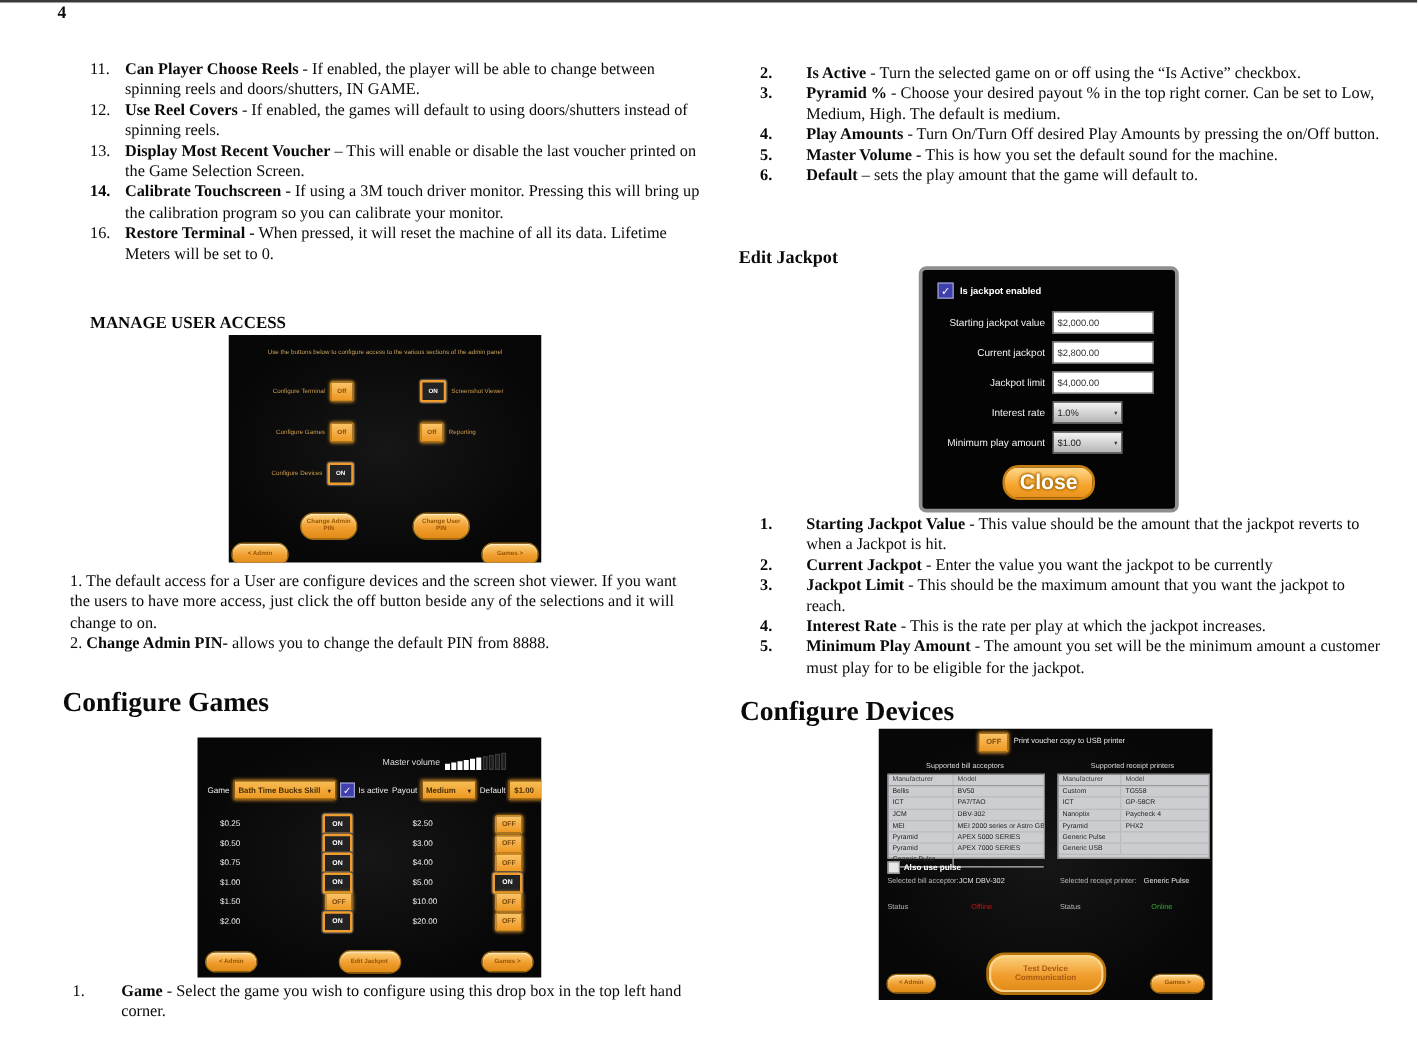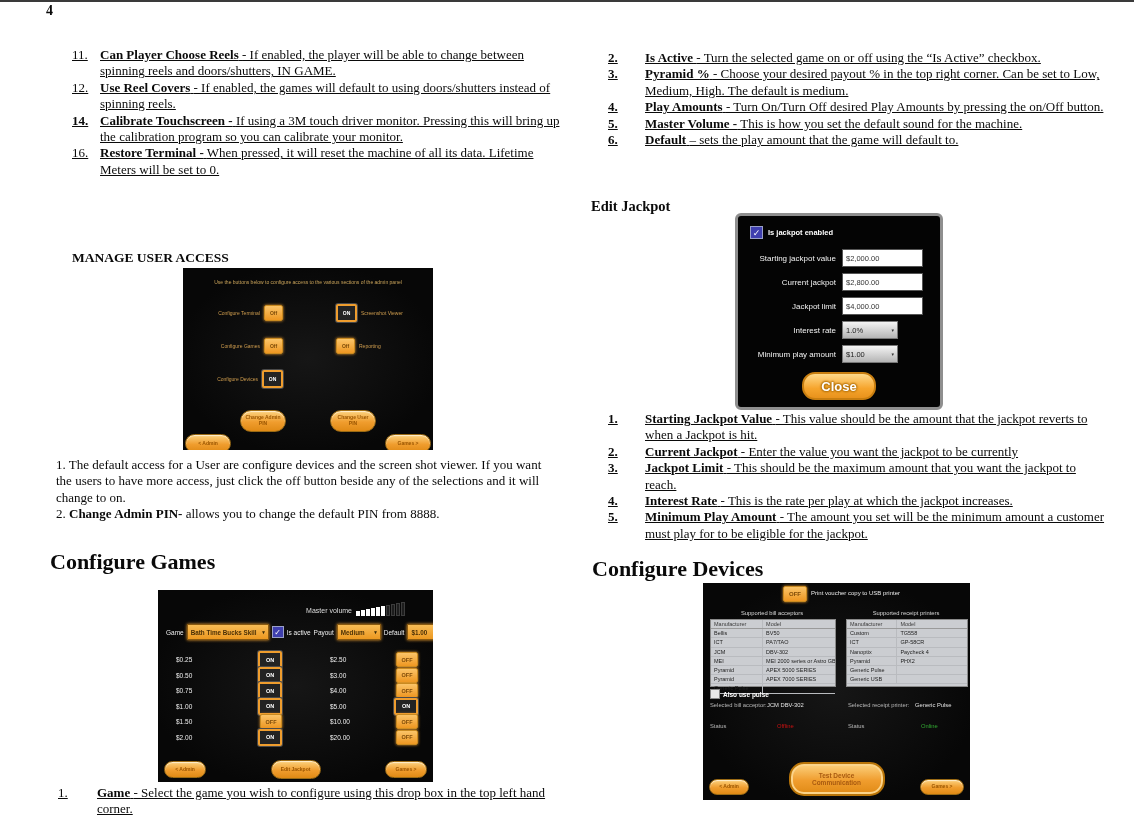--- a/index.html
+++ b/index.html
@@ -7,21 +7,21 @@
   .page{position:relative;width:1134px;height:840px;background:#fff;overflow:hidden;
         font-family:"Liberation Serif",serif;color:#0a0a0a;}
   .topline{position:absolute;top:0;left:0;width:1134px;height:2px;background:#3a3a3a;}
   .pagenum{position:absolute;top:3px;left:46px;font-size:14px;font-weight:bold;}
 
   
   .doclist{position:absolute;font-size:13px;line-height:16.4px;}
   #list-left{left:72px;top:47px;width:497px;}
   #list-right{left:608px;top:50px;width:500px;}
   #list-jackpot{left:608px;top:411px;width:500px;}
-  .li{display:flex;text-decoration:underline;}
+  .li{display:flex;}
   .li .num{flex:none;width:28px;}
   #list-right .li .num,#list-jackpot .li .num{width:37px;}
   .num.b{font-weight:bold;}
   .li .body{flex:1;}
   .subhead{position:absolute;font-size:13.5px;font-weight:bold;}
   #h-mua{left:72px;top:250px;}
   #h-ej{left:591px;top:198px;font-size:14.5px;}
   .bighead{position:absolute;font-size:22px;font-weight:bold;margin:0;}
   #h-cg{left:50px;top:549px;}
   #h-cd{left:592px;top:556px;}
@@ -110,21 +110,21 @@
   .jk-label{flex:none;width:96px;text-align:right;margin-right:6px;font-size:8px;color:#f2f2f2;}
   .jk-input{width:76px;height:16px;background:#fff;border:1px solid #555;display:flex;
             align-items:center;padding-left:3px;font-size:7.5px;color:#333;}
   .jk-select{width:48px;height:16px;background:linear-gradient(180deg,#f4f4f4,#b5b5b5);
              border:1px solid #777;display:flex;align-items:center;justify-content:space-between;
              padding:0 3px;font-size:7.5px;color:#222;}
   .jk-select .dd-arrow{color:#333;}
   .close-btn{position:absolute;bottom:7px;left:50%;transform:translateX(-50%);width:70px;height:24px;
              border-radius:13px;background:linear-gradient(180deg,#ffd98a,#f6a52d 60%,#e8921c);
              border:2px solid #c87e10;display:flex;align-items:center;justify-content:center;
-             color:#fff;font-weight:bold;font-size:13px;
+             color:#fff;font-weight:bold;font-size:17px;
              text-shadow:0 1px 2px #b5720a,0 -1px 2px #b5720a,1px 0 2px #b5720a,-1px 0 2px #b5720a;}
 
   
   .dev-off{position:absolute;left:80px;top:3px;width:22px;height:14px;font-size:6px;}
   .dev-voucher-label{position:absolute;left:108px;top:7px;font-size:6px;color:#e8e8e8;}
   .tbl-caption{position:absolute;text-align:center;font-size:5.8px;color:#d8d8d8;}
   .tc-left{left:7px;top:27px;width:124px;}
   .tc-right{left:143px;top:27px;width:120px;}
   .dev-table{position:absolute;background:#cbcdd1;border:1px solid #8a8a8a;font-size:5.5px;color:#222;}
   .dt-left{left:7px;top:36px;width:124px;height:66px;}
@@ -160,20 +160,24 @@
   <div class="li">
     <span class="num">11.</span>
     <span class="body"><b>Can Player Choose Reels</b> <span>- If enabled, the player will be able to change between spinning reels and doors/shutters, IN GAME.</span></span>
   </div>
 
   <div class="li">
     <span class="num">12.</span>
     <span class="body"><b>Use Reel Covers</b> <span>- If enabled, the games will default to using doors/shutters instead of spinning reels.</span></span>
   </div>
 
+  <div class="li">
+    <span class="num">13.</span>
+    <span class="body"><b>Display Most Recent Voucher</b> <span>– This will enable or disable the last voucher printed on the Game Selection Screen.</span></span>
+  </div>
 
   <div class="li">
     <span class="num b">14.</span>
     <span class="body"><b>Calibrate Touchscreen -</b> <span>If using a 3M touch driver monitor. Pressing this will bring up the calibration program so you can calibrate your monitor.</span></span>
   </div>
 
 
   <div class="li">
     <span class="num">16.</span>
     <span class="body"><b>Restore Terminal -</b> <span>When pressed, it will reset the machine of all its data. Lifetime Meters will be set to 0.</span></span>

